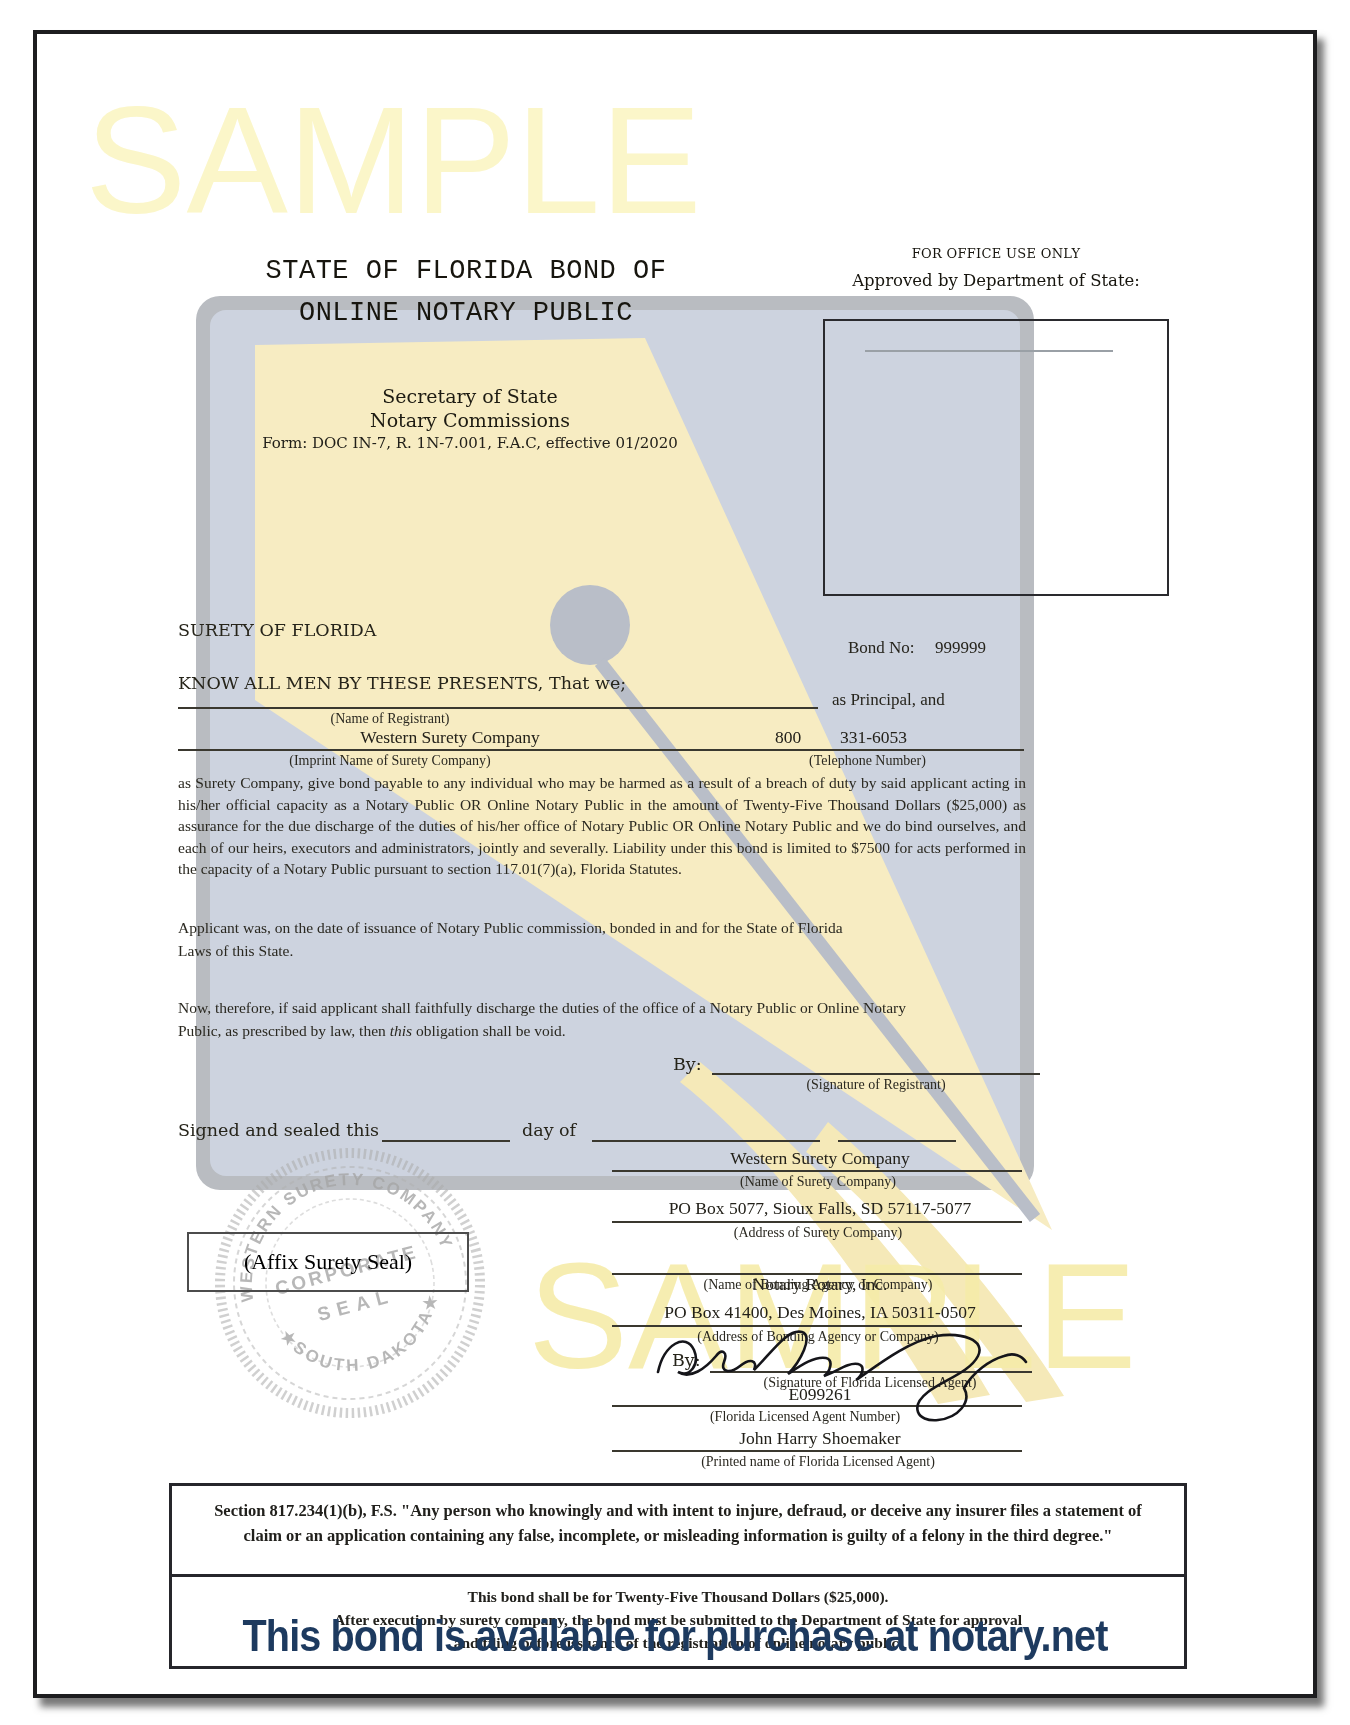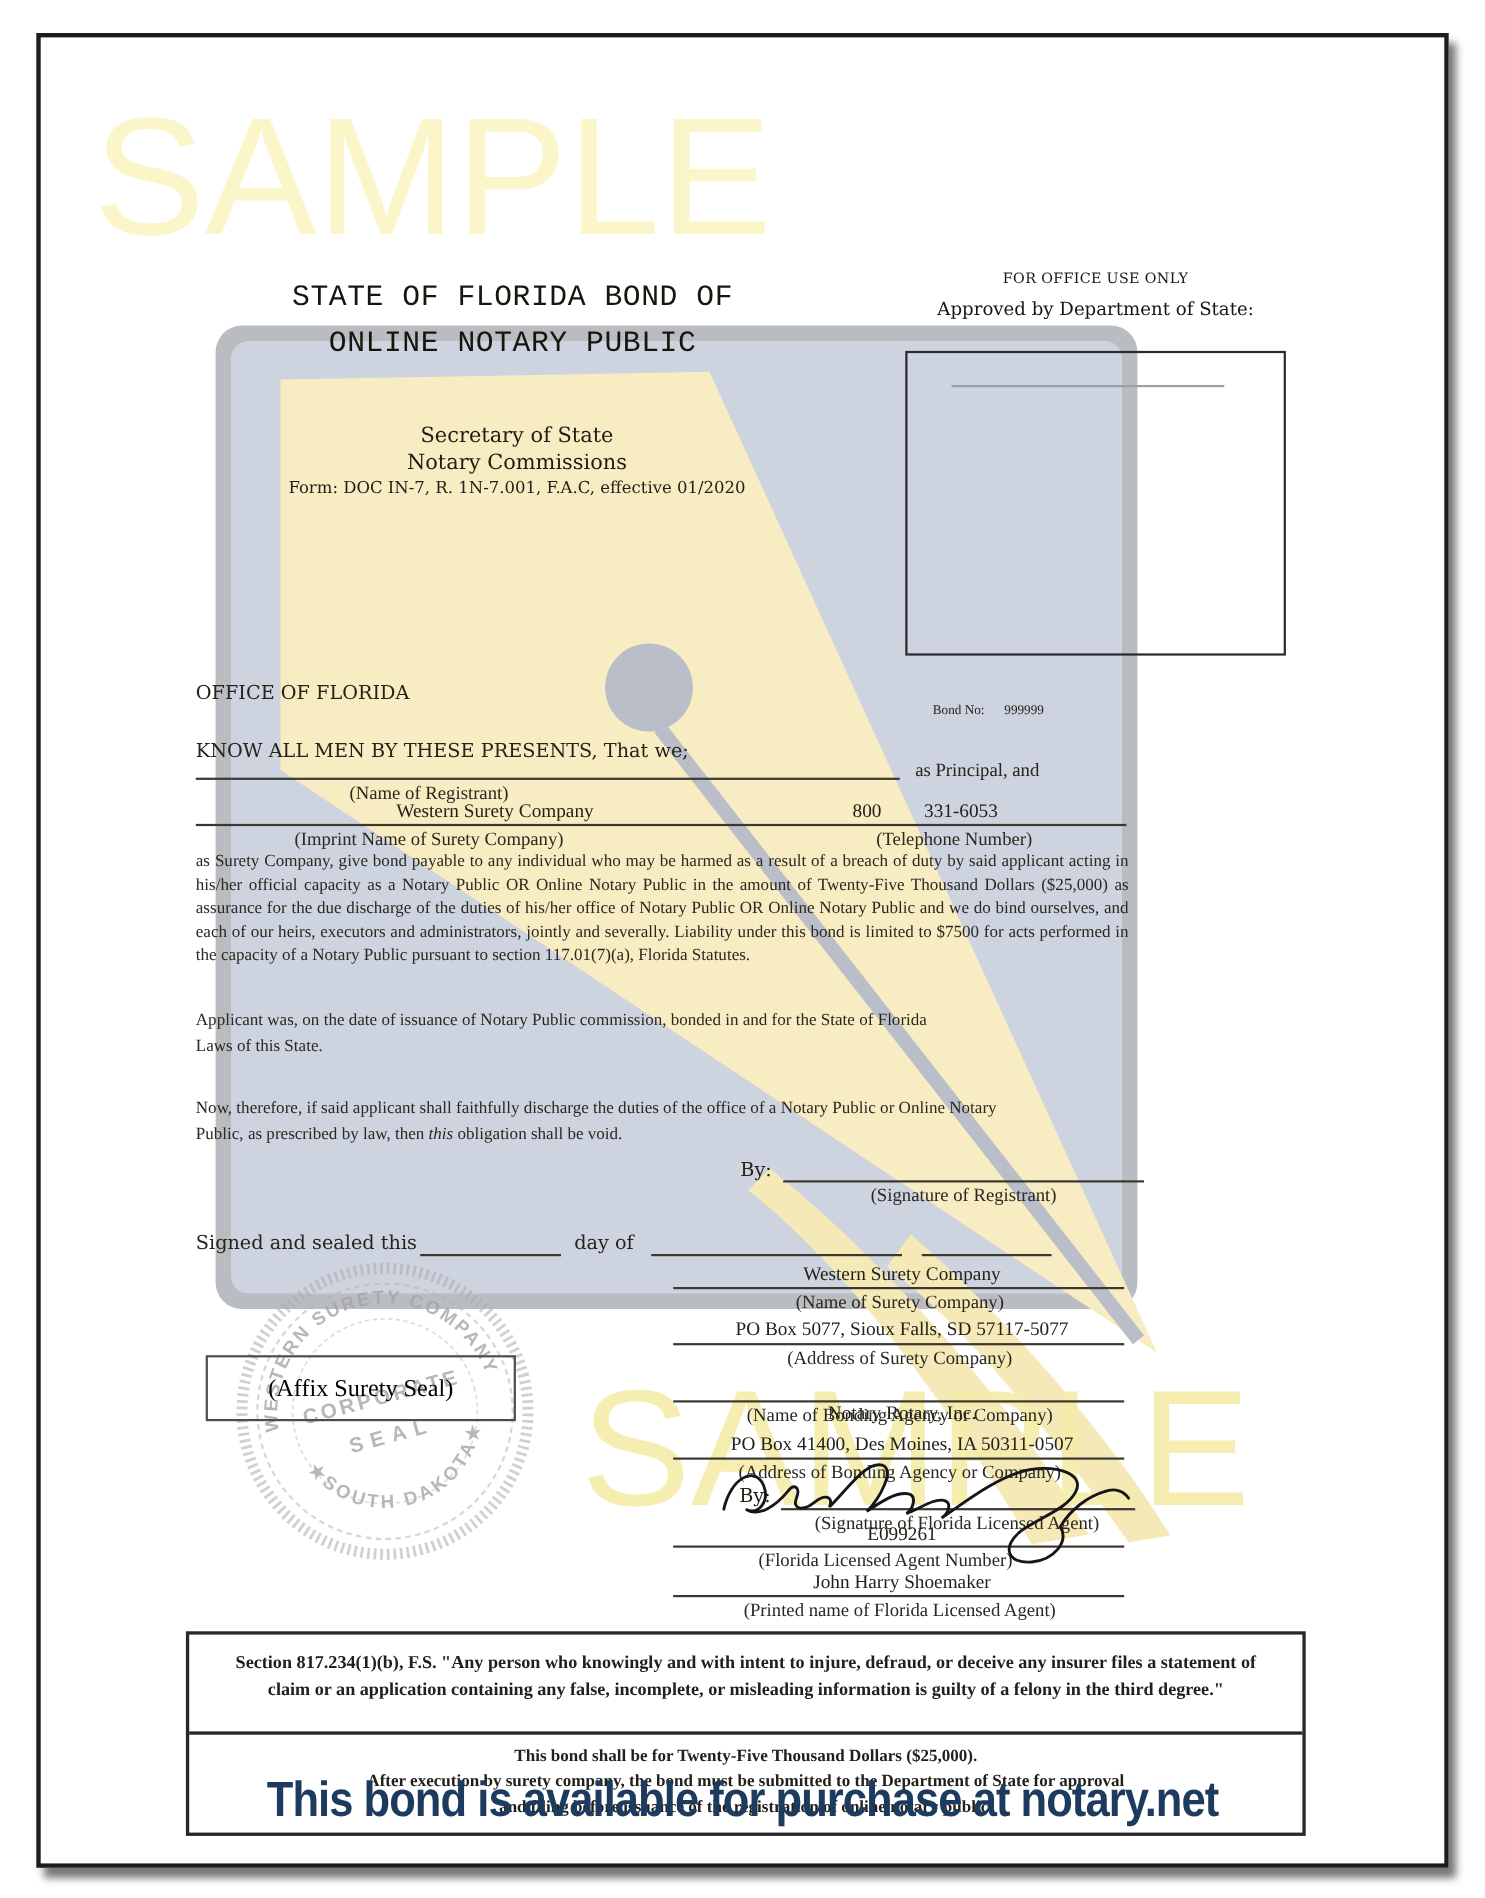--- a/index.html
+++ b/index.html
@@ -12,21 +12,21 @@
   .ctr{text-align:center;}
   .title{font-family:"DejaVu Serif",serif;font-size:27px;line-height:42px;color:#17150e;letter-spacing:.5px;}
   .dept{font-family:"DejaVu Serif",serif;font-size:19px;color:#1d1b12;}
   .formref{font-family:"DejaVu Serif",serif;font-size:15px;color:#22201a;}
   .office-title{font-family:"DejaVu Serif",serif;font-size:13px;color:#17150e;letter-spacing:.3px;}
   .office-sub{font-family:"DejaVu Serif",serif;font-size:16.5px;color:#17150e;}
   .heading{font-family:"DejaVu Serif",serif;font-size:17.5px;color:#26241a;}
   .bodytxt{font-size:15.5px;line-height:21.5px;color:#2a2820;}
   .nowrap{white-space:nowrap;}
   .value{font-size:17.5px;color:#23211a;}
-  .caption{font-size:17px;color:#2a2820;}
+  .caption{font-size:14px;color:#2a2820;}
   .line{border-bottom:2px solid #3a382f;height:0;}
   .grayline{border-bottom:2px solid #9aa0a6;height:0;}
   .box{border:2px solid #2a2a2e;background:transparent;}
   .legalbox{position:absolute;left:169px;top:1483px;width:1012px;border:3px solid #26262b;background:transparent;}
   .legal1{font-weight:bold;font-size:16.5px;line-height:24.5px;text-align:center;padding:13px 26px 26px 26px;color:#21201c;}
   .legal2{border-top:3px solid #26262b;font-weight:bold;font-size:15.5px;line-height:23px;text-align:center;padding:8px 14px 12px 14px;color:#21201c;}
   .banner{position:absolute;left:0;top:1610px;width:1350px;text-align:center;z-index:6;
           font-family:"Liberation Sans",sans-serif;font-weight:bold;font-size:45px;color:#1d3a5f;
           transform:scaleX(.88);letter-spacing:-1px;white-space:nowrap;}
   .affix{position:absolute;left:187px;top:1232px;width:278px;height:56px;border:2px solid #4c4c4c;
@@ -81,22 +81,22 @@
   </div>
   <div class="abs dept ctr z2" style="left:180px;top:385px;width:580px;">Secretary of State</div>
   <div class="abs dept ctr z2" style="left:180px;top:409px;width:580px;">Notary Commissions</div>
   <div class="abs formref ctr z2" style="left:180px;top:434px;width:580px;">Form: DOC IN-7, R. 1N-7.001, F.A.C, effective 01/2020</div>
 
   <div class="abs office-title ctr z2" style="left:820px;top:246px;width:352px;">FOR OFFICE USE ONLY</div>
   <div class="abs office-sub ctr z2" style="left:820px;top:271px;width:352px;">Approved by Department of State:</div>
   <div class="abs box z2" style="left:823px;top:319px;width:342px;height:273px;"></div>
   <div class="abs grayline z2" style="left:865px;top:350px;width:248px;"></div>
 
-  <div class="abs heading z2" style="left:178px;top:620px;">OFFICE OF FLORIDA</div>
-  <div class="abs z2" style="left:848px;top:638px;font-size:12px;">
+  <div class="abs heading z2" style="left:178px;top:620px;">SURETY OF FLORIDA</div>
+  <div class="abs z2" style="left:848px;top:638px;font-size:17px;">
     <span>Bond No:</span>
     <span style="display:inline-block;width:12px;"></span>
     <span>999999</span>
   </div>
   <div class="abs heading z2" style="left:178px;top:673px;">KNOW ALL MEN BY THESE PRESENTS, That we;</div>
 
   <div class="abs line z2" style="left:178px;top:707px;width:640px;"></div>
   <div class="abs z2" style="left:832px;top:690px;font-size:17px;">as Principal, and</div>
   <div class="abs caption ctr z2" style="left:240px;top:711px;width:300px;">(Name of Registrant)</div>
 

